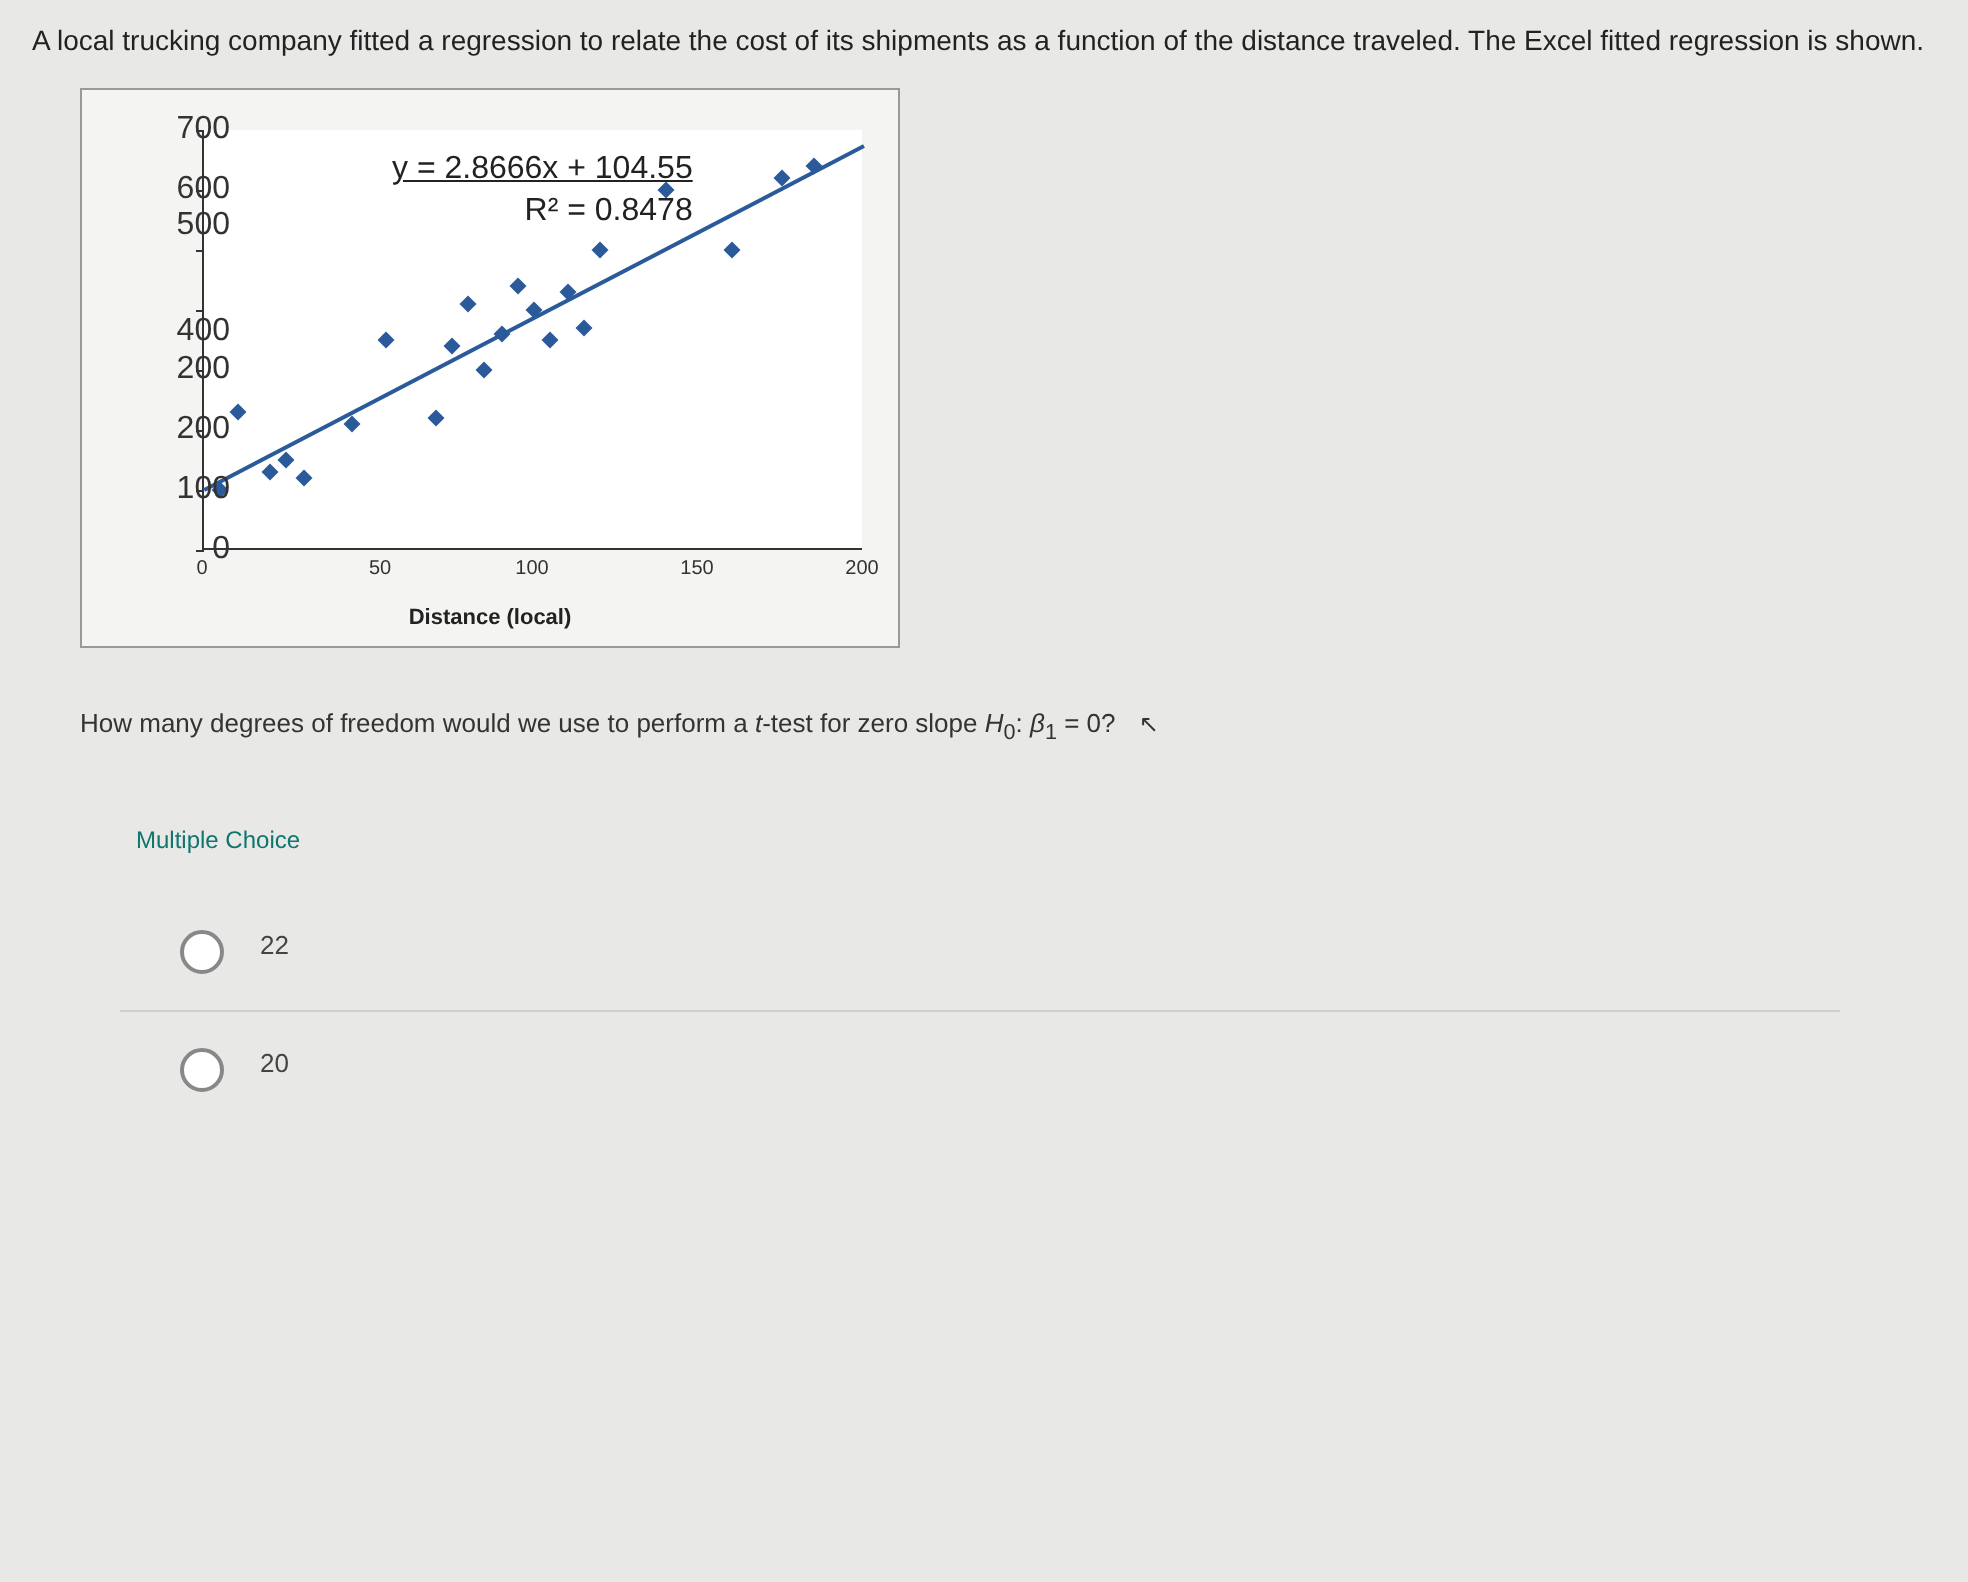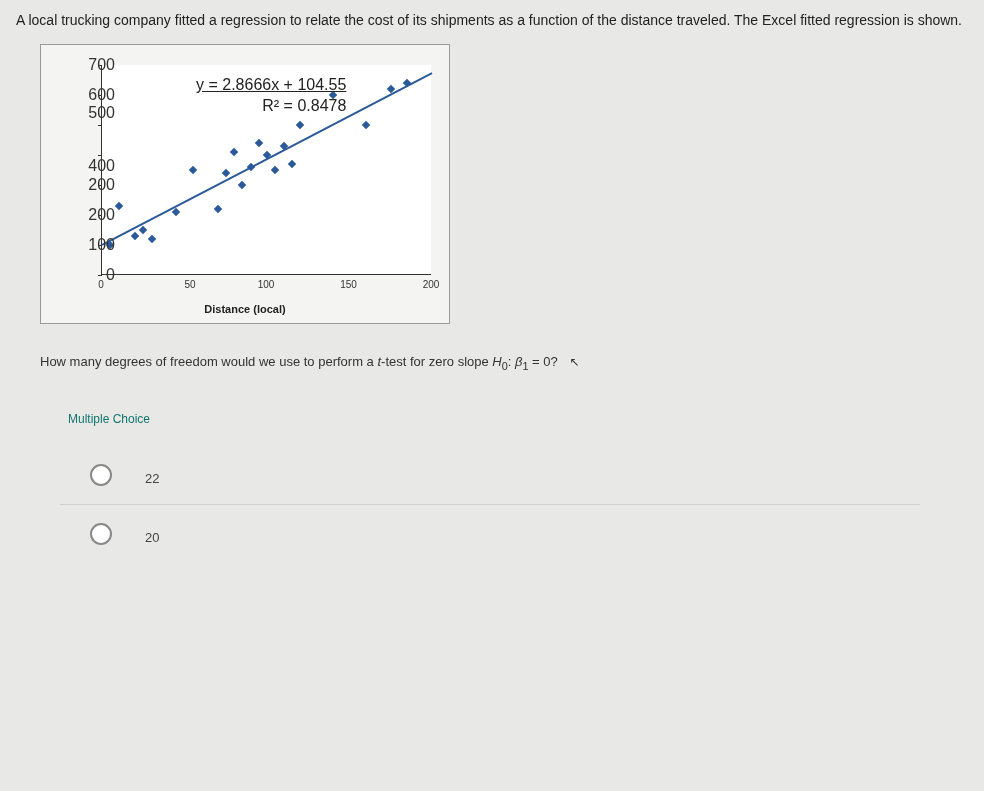--- a/index.html
+++ b/index.html
@@ -108,22 +108,22 @@
     .mc-label {
       margin: 40px 0 0 68px;
       font-size: 12px;
       color: #0f766e;
     }
     .choices {
       margin: 20px 0 0 60px;
     }
     .choice {
       display: flex;
-      align-items: flex-end;
-      gap: 33px;
+      align-items: flex-start;
+      gap: 18px;
       padding: 18px 0;
       border-bottom: 1px solid #d0d0ce;
       width: 860px;
     }
     .choice:last-child { border-bottom: none; }
     .radio {
       width: 22px;
       height: 22px;
       border: 2px solid #888;
       border-radius: 50%;

